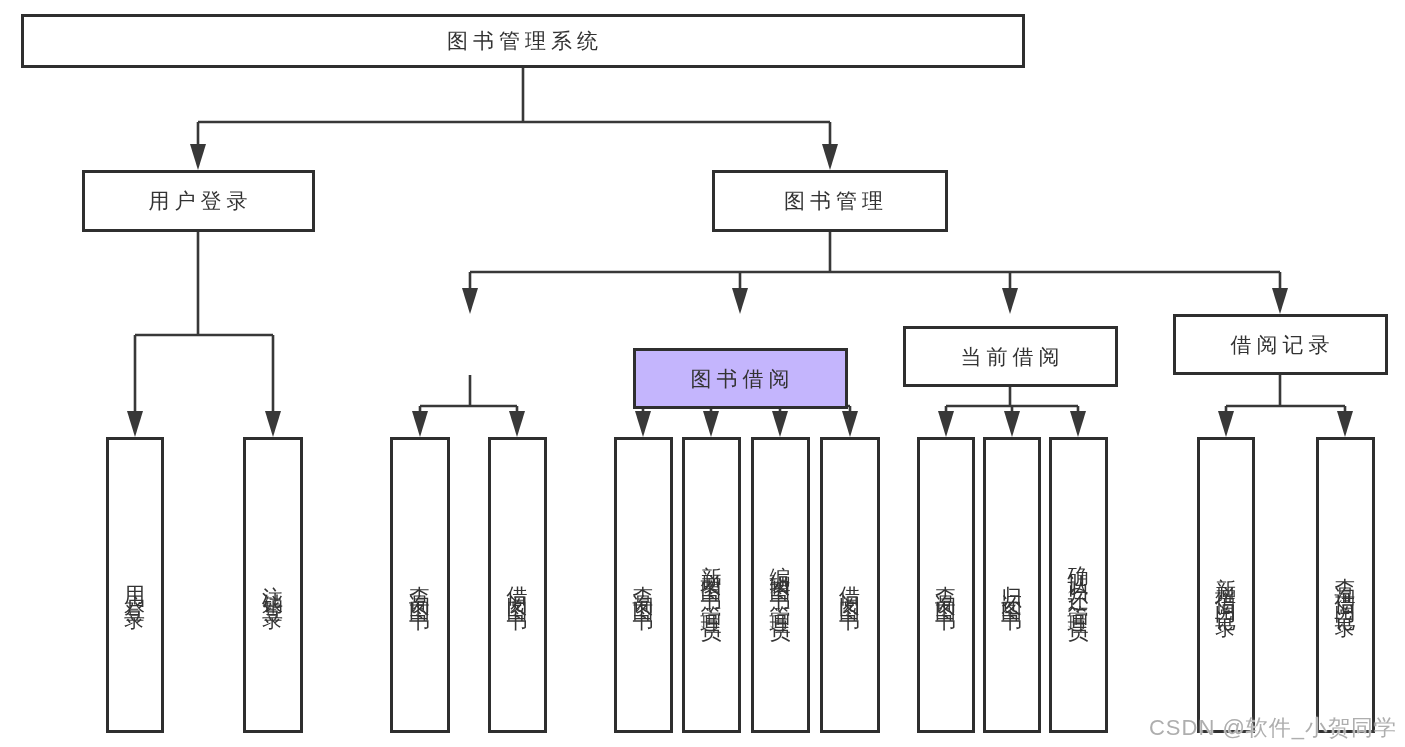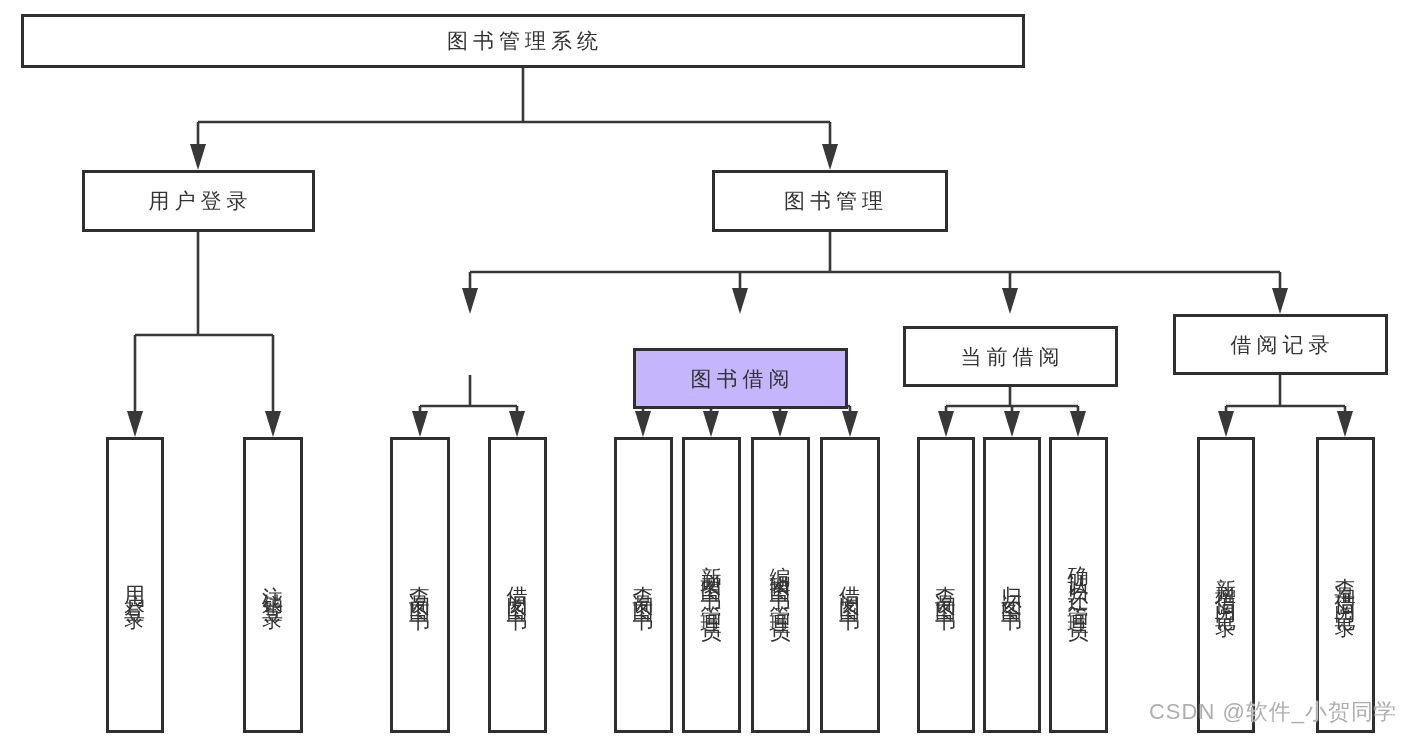--- a/index.html
+++ b/index.html
@@ -35,21 +35,21 @@
     writing-mode:vertical-rl;
     text-orientation:mixed;
     font-size:21px;
     letter-spacing:8px;
     line-height:1;
     white-space:nowrap;
   }
   #watermark{
     position:absolute;
     right:8px;
-    bottom:20px;
+    bottom:4px;
     z-index:3;
     font-size:22px;
     color:#aeaeae;
     letter-spacing:1px;
     text-shadow:0 0 2px #ffffff,0 0 1px #ffffff;
     white-space:nowrap;
   }
 </style>
 </head>
 <body>

